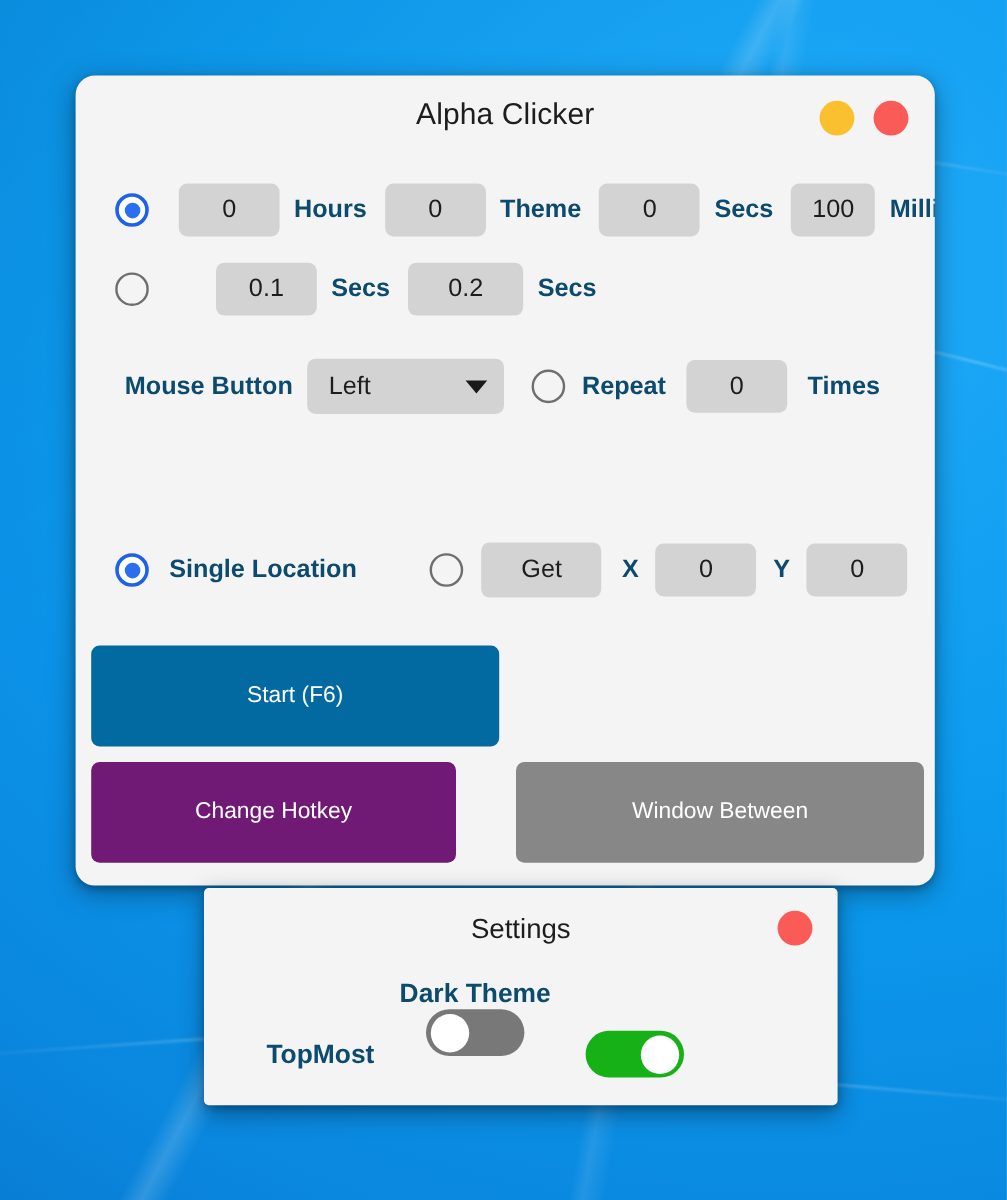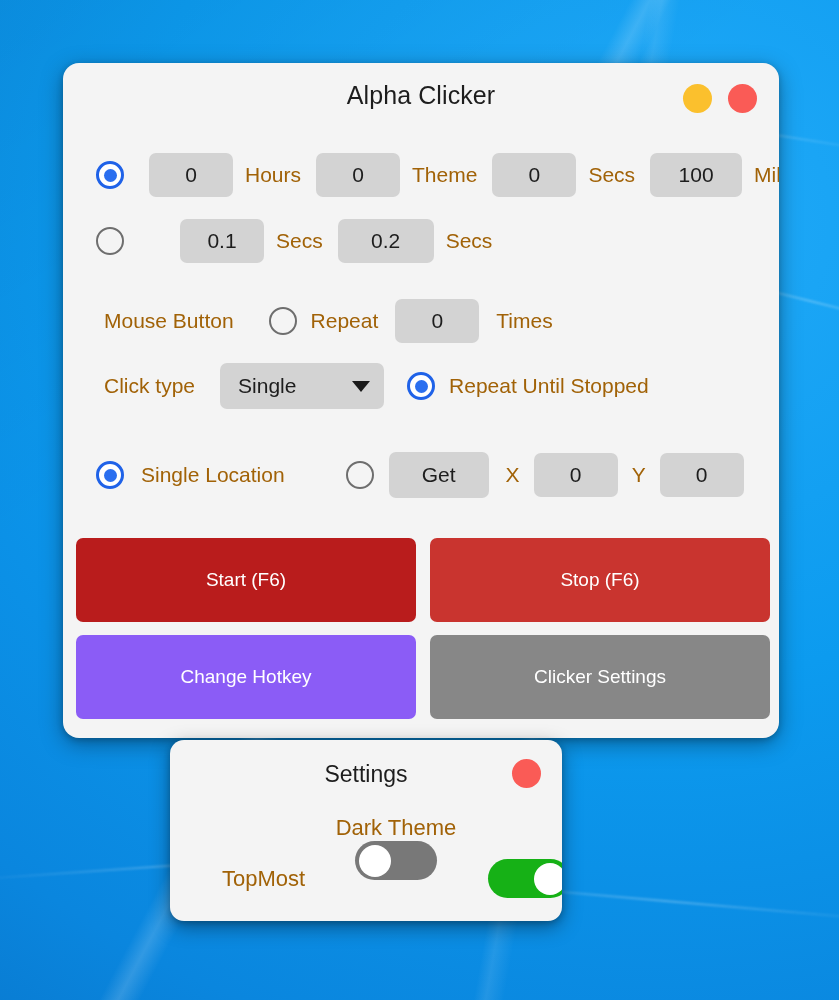--- a/index.html
+++ b/index.html
@@ -89,22 +89,23 @@
     display: flex;
     align-items: center;
     justify-content: center;
     font-size: 21px;
     color: #1d1d1d;
     user-select: none;
   }
 
   .label {
     font-size: 21px;
-    color: #a16207;
+    color: #0c4a6e;
     white-space: nowrap;
+    font-weight: bold;
   }
 
   .radio {
     width: 28px; height: 28px;
     border-radius: 50%;
     flex: 0 0 auto;
     position: relative;
   }
   .radio.off {
     border: 2.5px solid #6E6E6E;
@@ -158,34 +159,34 @@
     border-radius: 7px;
     display: flex;
     align-items: center;
     justify-content: center;
     color: #ffffff;
     font-size: 19px;
     cursor: pointer;
     border: none;
     font-family: inherit;
   }
-  .btn-start  { left: 13px;  top: 475px; width: 340px; height: 84px; background: #b91c1c; }
+  .btn-start  { left: 13px;  top: 475px; width: 340px; height: 84px; background: #0369a1; }
   .btn-stop   { left: 367px; top: 475px; width: 340px; height: 84px; background: #C9342F; }
-  .btn-hotkey { left: 13px;  top: 572px; width: 340px; height: 84px; background: #8b5cf6; }
+  .btn-hotkey { left: 13px;  top: 572px; width: 304px; height: 84px; background: #701a75; }
   .btn-winset { left: 367px; top: 572px; width: 340px; height: 84px; background: #878787; }
 
   
   .settings-window {
     position: absolute;
     left: 170px;
     top: 740px;
-    width: 392px;
+    width: 528px;
     height: 181px;
     background: #F4F4F4;
-    border-radius: 14px;
+    border-radius: 4px;
     box-shadow: 0 6px 20px rgba(0,0,0,0.38), 0 2px 6px rgba(0,0,0,0.22);
     overflow: hidden;
     padding-left: 46px;
   }
   .settings-title {
     position: absolute;
     left: 0; right: 0;
     top: 21px;
     text-align: center;
     font-size: 23px;
@@ -257,86 +258,77 @@
     <div class="label">Hours</div>
     <div style="width:15px"></div>
     <div class="field" style="width:84px">0</div>
     <div style="width:12px"></div>
     <div class="label">Theme</div>
     <div style="width:15px"></div>
     <div class="field" style="width:84px">0</div>
     <div style="width:12px"></div>
     <div class="label">Secs</div>
     <div style="width:15px"></div>
-    <div class="field" style="width:92px">100</div>
+    <div class="field" style="width:70px">100</div>
     <div style="width:12px"></div>
     <div class="label">Millis.</div>
   </div>
 
   <div class="row row-random">
     <div class="radio off"></div>
     <div style="width:17px"></div>
     <div style="width:39px"></div>
     <div class="field" style="width:84px">0.1</div>
     <div style="width:12px"></div>
     <div class="label">Secs</div>
     <div style="width:15px"></div>
     <div class="field" style="width:96px">0.2</div>
     <div style="width:12px"></div>
     <div class="label">Secs</div>
   </div>
 
   <div class="row row-mouse">
     <div class="label">Mouse Button</div>
     <div style="width:12px"></div>
+    <div class="dropdown" style="width:164px">
+      <span>Left</span>
+      <span class="dd-caret"></span>
+    </div>
     <div style="width:23px"></div>
     <div class="radio off"></div>
     <div style="width:14px"></div>
     <div class="label">Repeat</div>
     <div style="width:17px"></div>
     <div class="field" style="width:84px">0</div>
     <div style="width:17px"></div>
     <div class="label">Times</div>
   </div>
 
-  <div class="row row-clicktype">
-    <div class="label">Click type</div>
-    <div style="width:25px"></div>
-    <div class="dropdown" style="width:164px">
-      <span>Single</span>
-      <span class="dd-caret"></span>
-    </div>
-    <div style="width:23px"></div>
-    <div class="radio on"></div>
-    <div style="width:14px"></div>
-    <div class="label">Repeat Until Stopped</div>
-  </div>
 
   <div class="row row-location">
     <div class="radio on"></div>
     <div style="width:17px"></div>
     <div class="label">Single Location</div>
     <div style="width:61px"></div>
     <div class="radio off"></div>
     <div style="width:15px"></div>
     <div class="field" style="width:100px;height:46px">Get</div>
     <div style="width:17px"></div>
     <div class="label">X</div>
     <div style="width:14px"></div>
     <div class="field" style="width:84px">0</div>
     <div style="width:14px"></div>
     <div class="label">Y</div>
     <div style="width:14px"></div>
     <div class="field" style="width:84px">0</div>
   </div>
 
   <button class="btn btn-start">Start (F6)</button>
-  <button class="btn btn-stop">Stop (F6)</button>
   <button class="btn btn-hotkey">Change Hotkey</button>
-  <button class="btn btn-winset">Clicker Settings</button>
+  <button class="btn btn-winset">Window Between</button>
 
 </div>
 
 <div class="settings-window">
   <div class="settings-title">Settings</div>
   <div class="settings-close"></div>
 
   <div class="settings-row r1">
     <span class="label">Dark Theme</span>
     <span class="toggle off">

